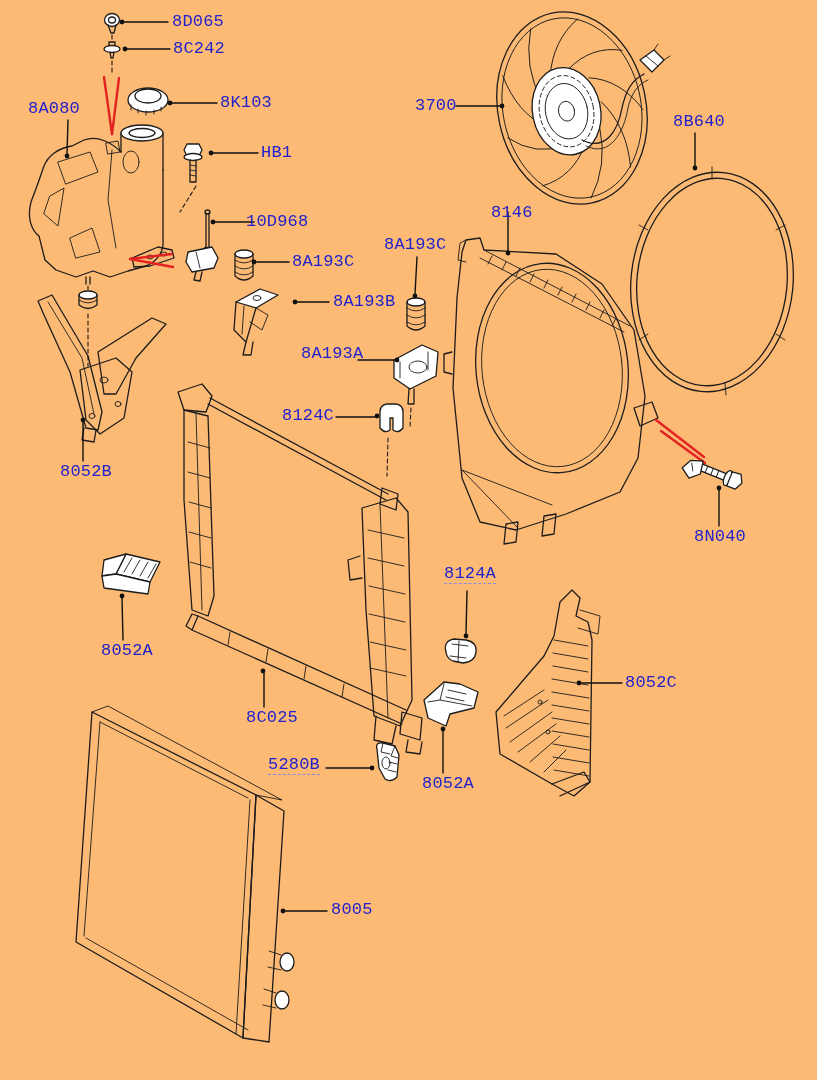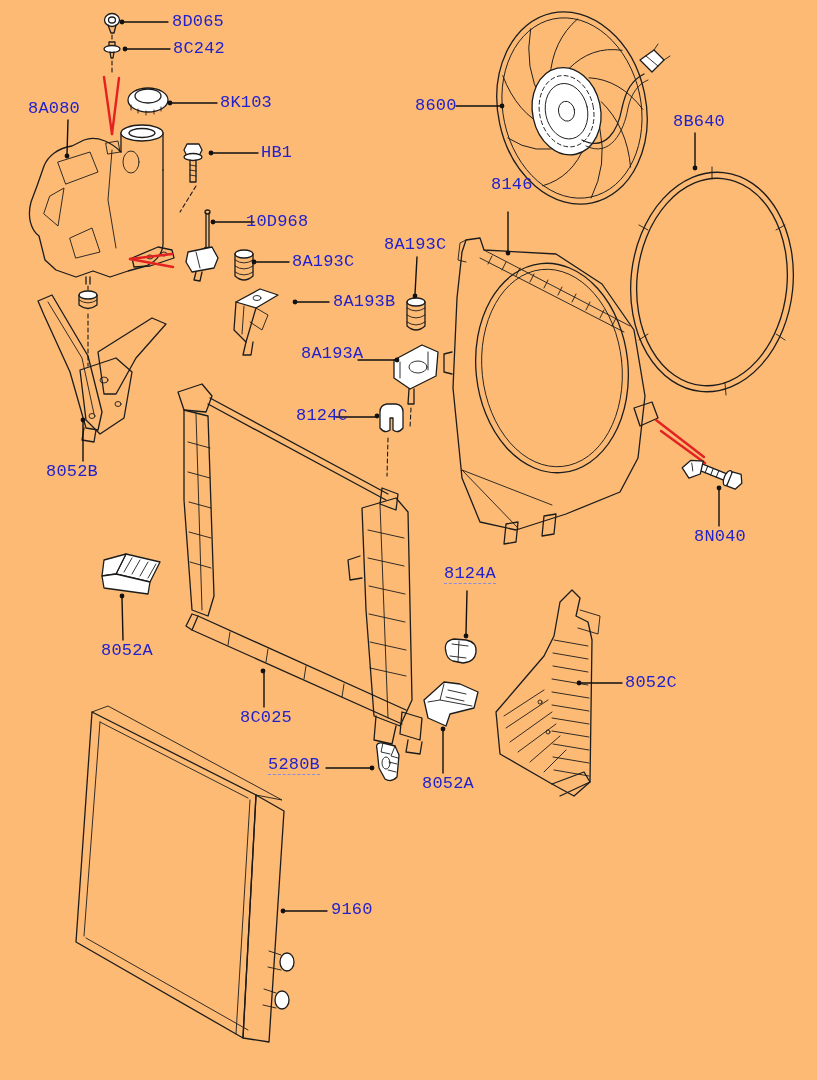--- a/index.html
+++ b/index.html
@@ -315,27 +315,27 @@
 <div class="lbl" style="left:172px;top:13px">8D065</div>
 <div class="lbl" style="left:173px;top:40px">8C242</div>
 <div class="lbl" style="left:28px;top:100px">8A080</div>
 <div class="lbl" style="left:220px;top:94px">8K103</div>
 <div class="lbl" style="left:261px;top:144px">HB1</div>
 <div class="lbl" style="left:246px;top:213px">10D968</div>
 <div class="lbl" style="left:292px;top:253px">8A193C</div>
 <div class="lbl" style="left:384px;top:236px">8A193C</div>
 <div class="lbl" style="left:333px;top:293px">8A193B</div>
 <div class="lbl" style="left:301px;top:345px">8A193A</div>
-<div class="lbl" style="left:296px;top:407px">8124C</div>
-<div class="lbl" style="left:46px;top:463px">8052B</div>
-<div class="lbl" style="left:415px;top:97px">8600</div>
+<div class="lbl" style="left:282px;top:407px">8124C</div>
+<div class="lbl" style="left:60px;top:463px">8052B</div>
+<div class="lbl" style="left:415px;top:97px">3700</div>
 <div class="lbl" style="left:673px;top:113px">8B640</div>
-<div class="lbl" style="left:491px;top:176px">8146</div>
+<div class="lbl" style="left:491px;top:204px">8146</div>
 <div class="lbl" style="left:694px;top:528px">8N040</div>
 <div class="lbl link" style="left:444px;top:565px">8124A</div>
 <div class="lbl" style="left:625px;top:674px">8052C</div>
 <div class="lbl" style="left:422px;top:775px">8052A</div>
 <div class="lbl link" style="left:268px;top:756px">5280B</div>
 <div class="lbl" style="left:101px;top:642px">8052A</div>
-<div class="lbl" style="left:240px;top:709px">8C025</div>
-<div class="lbl" style="left:331px;top:901px">9160</div>
+<div class="lbl" style="left:246px;top:709px">8C025</div>
+<div class="lbl" style="left:331px;top:901px">8005</div>
 
 </div>
 
 </body></html>

